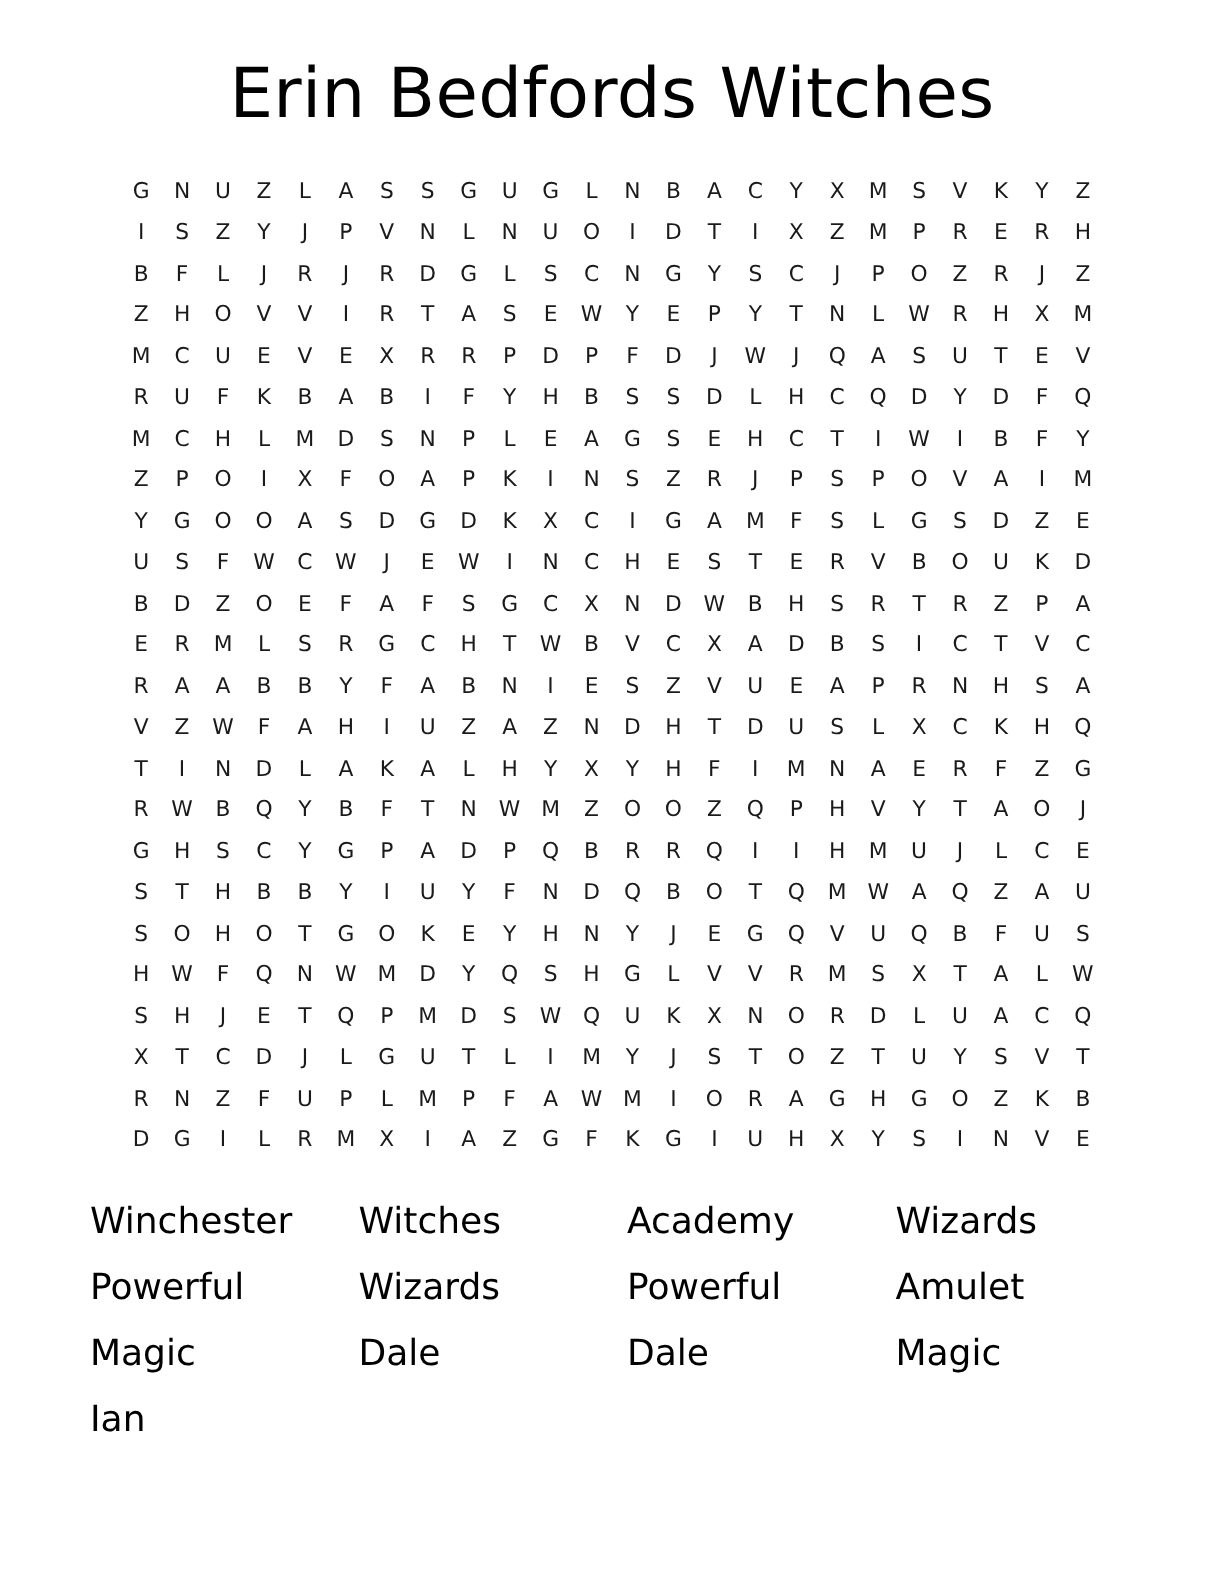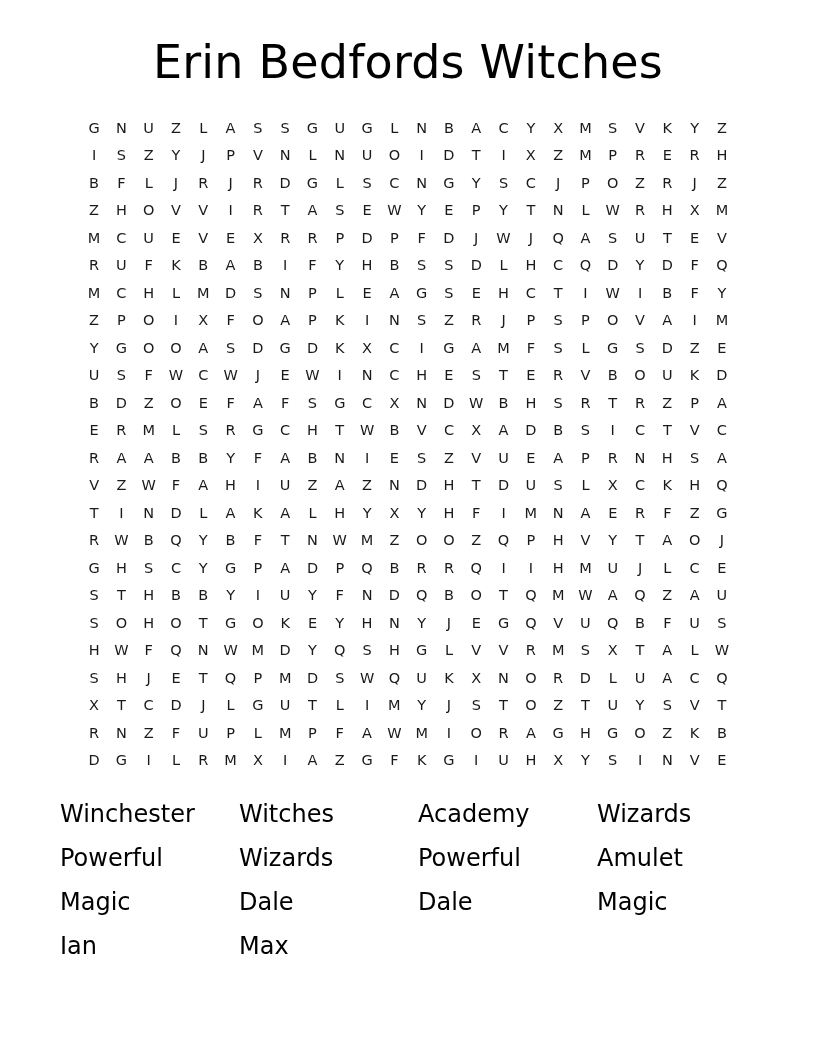--- a/index.html
+++ b/index.html
@@ -673,17 +673,16 @@
         <div class="word">Wizards</div>
         <div class="word">Powerful</div>
         <div class="word">Wizards</div>
         <div class="word">Powerful</div>
         <div class="word">Amulet</div>
         <div class="word">Magic</div>
         <div class="word">Dale</div>
         <div class="word">Dale</div>
         <div class="word">Magic</div>
         <div class="word">Ian</div>
-        <div class="word">Max</div>
       </div>
   </div>
 
 </div>
 
 </body></html>

